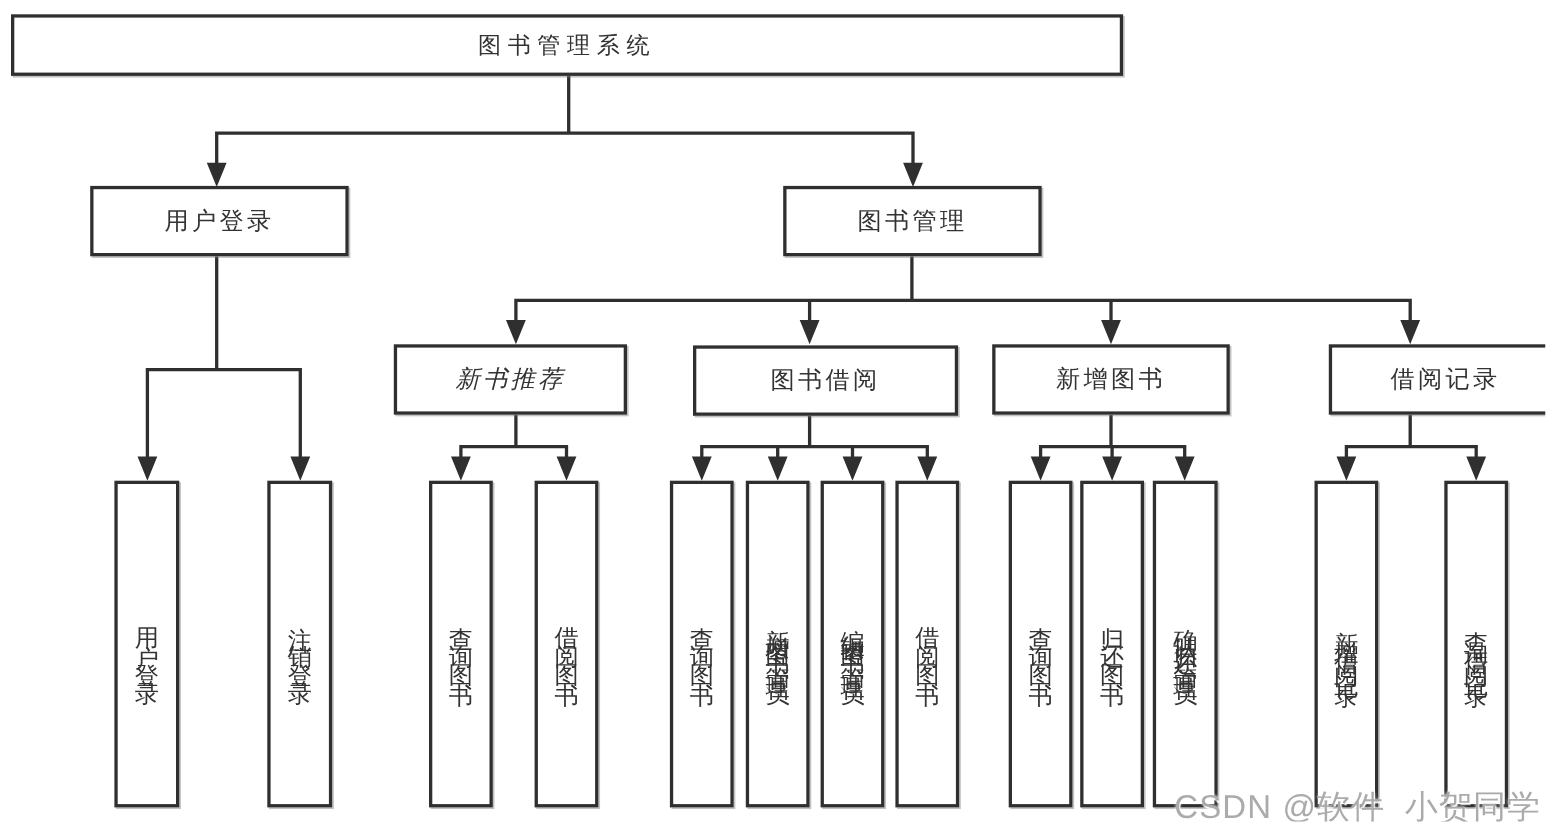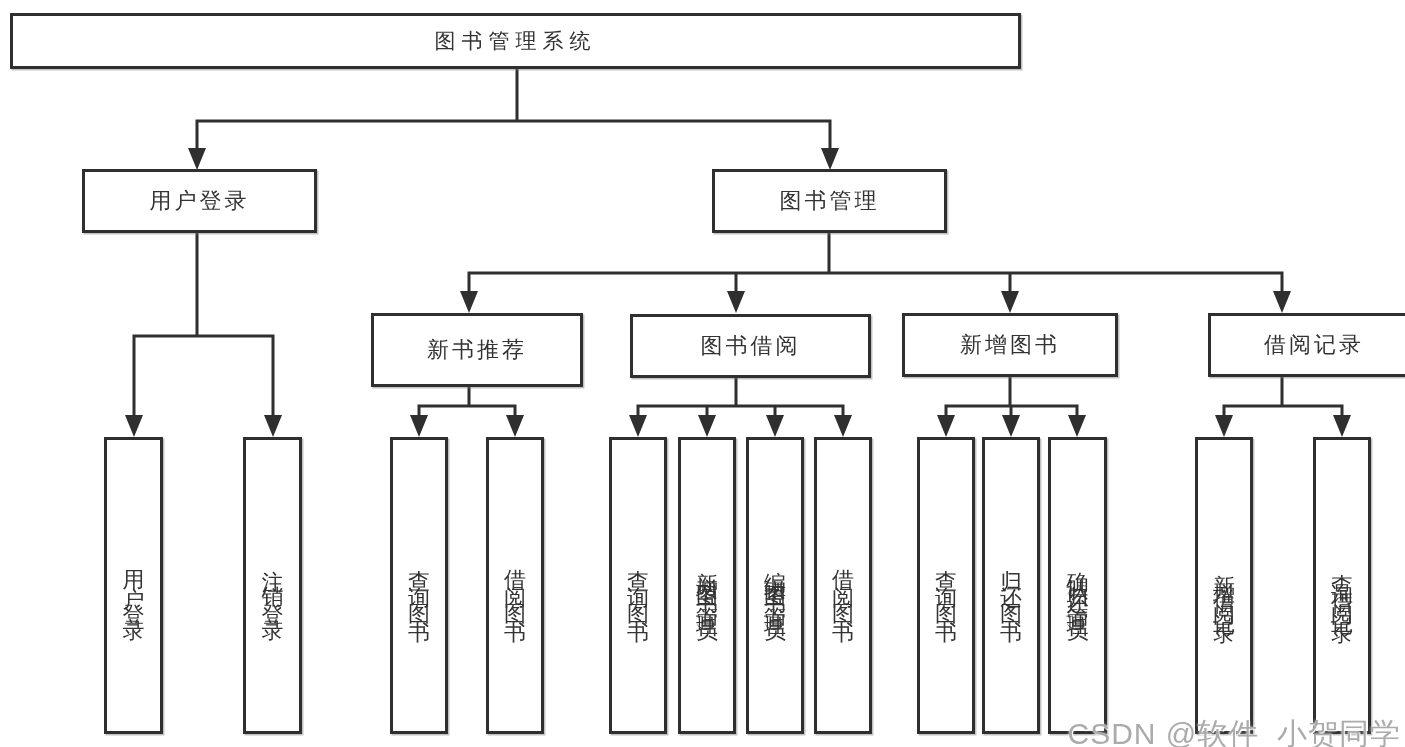--- a/index.html
+++ b/index.html
@@ -90,21 +90,21 @@
     <span class="hlabel title-label">图书管理系统</span>
   </div>
 
   <div class="box" style="left:82px; top:169px; width:235px; height:64px;">
     <span class="hlabel">用户登录</span>
   </div>
   <div class="box" style="left:712px; top:169px; width:235px; height:64px;">
     <span class="hlabel">图书管理</span>
   </div>
 
-  <div class="box" style="left:371px; top:313px; width:212px; height:74px;">
+  <div class="box" style="left:358px; top:313px; width:212px; height:64px;font-style:italic;">
     <span class="hlabel">新书推荐</span>
   </div>
   <div class="box" style="left:630px; top:314px; width:241px; height:64px;">
     <span class="hlabel">图书借阅</span>
   </div>
   <div class="box" style="left:902px; top:313px; width:216px; height:64px;">
     <span class="hlabel">新增图书</span>
   </div>
   <div class="box" style="left:1208px; top:313px; width:212px; height:64px;">
     <span class="hlabel">借阅记录</span>

